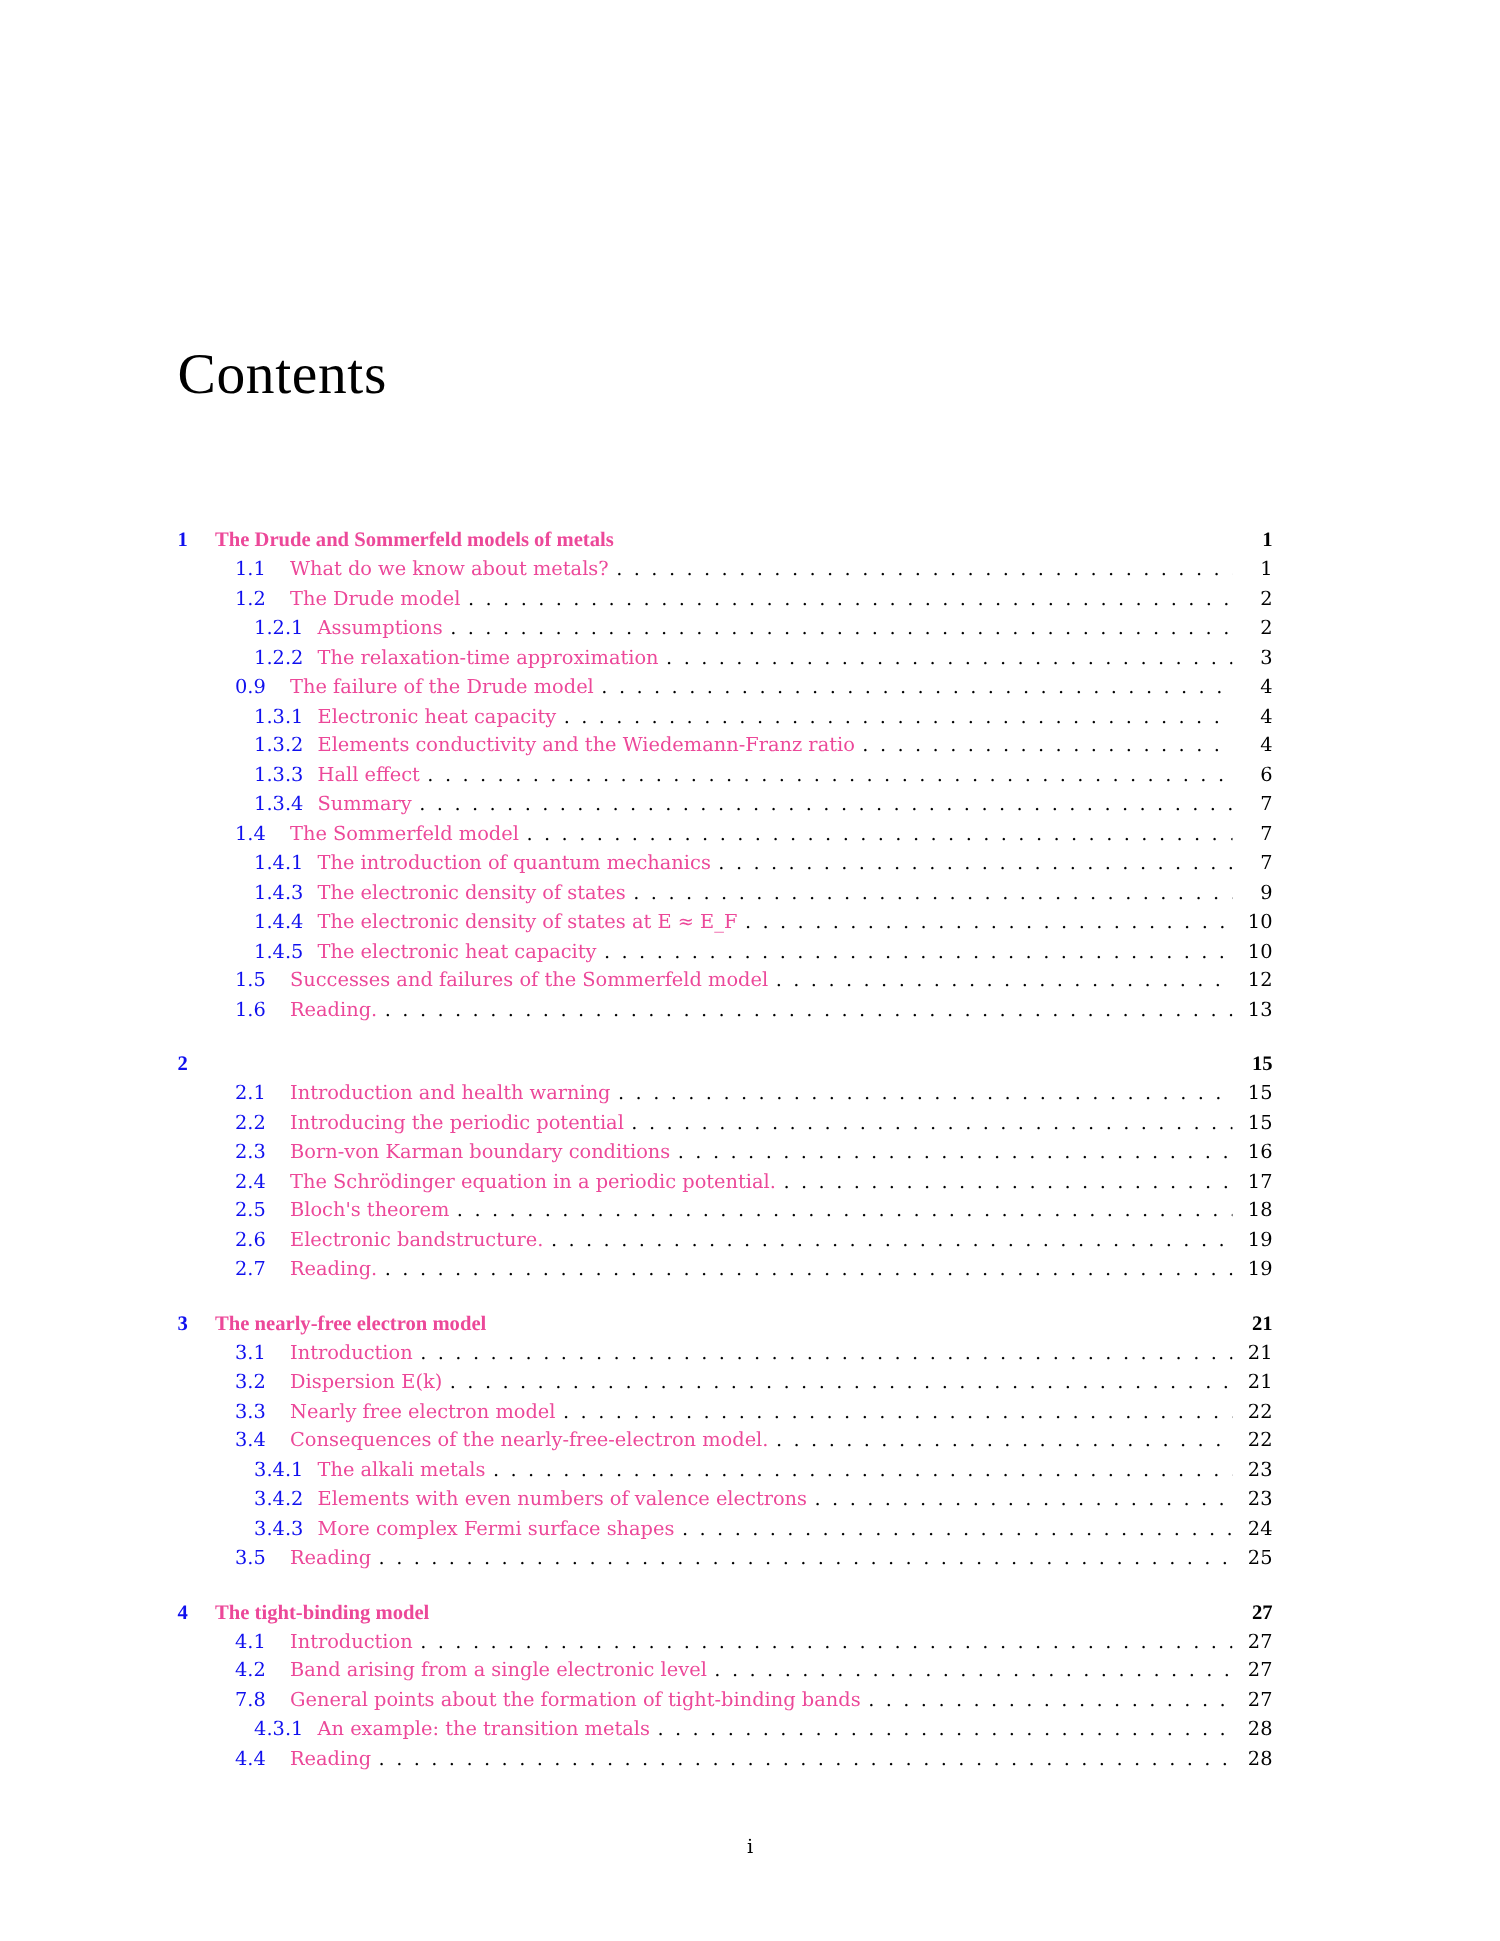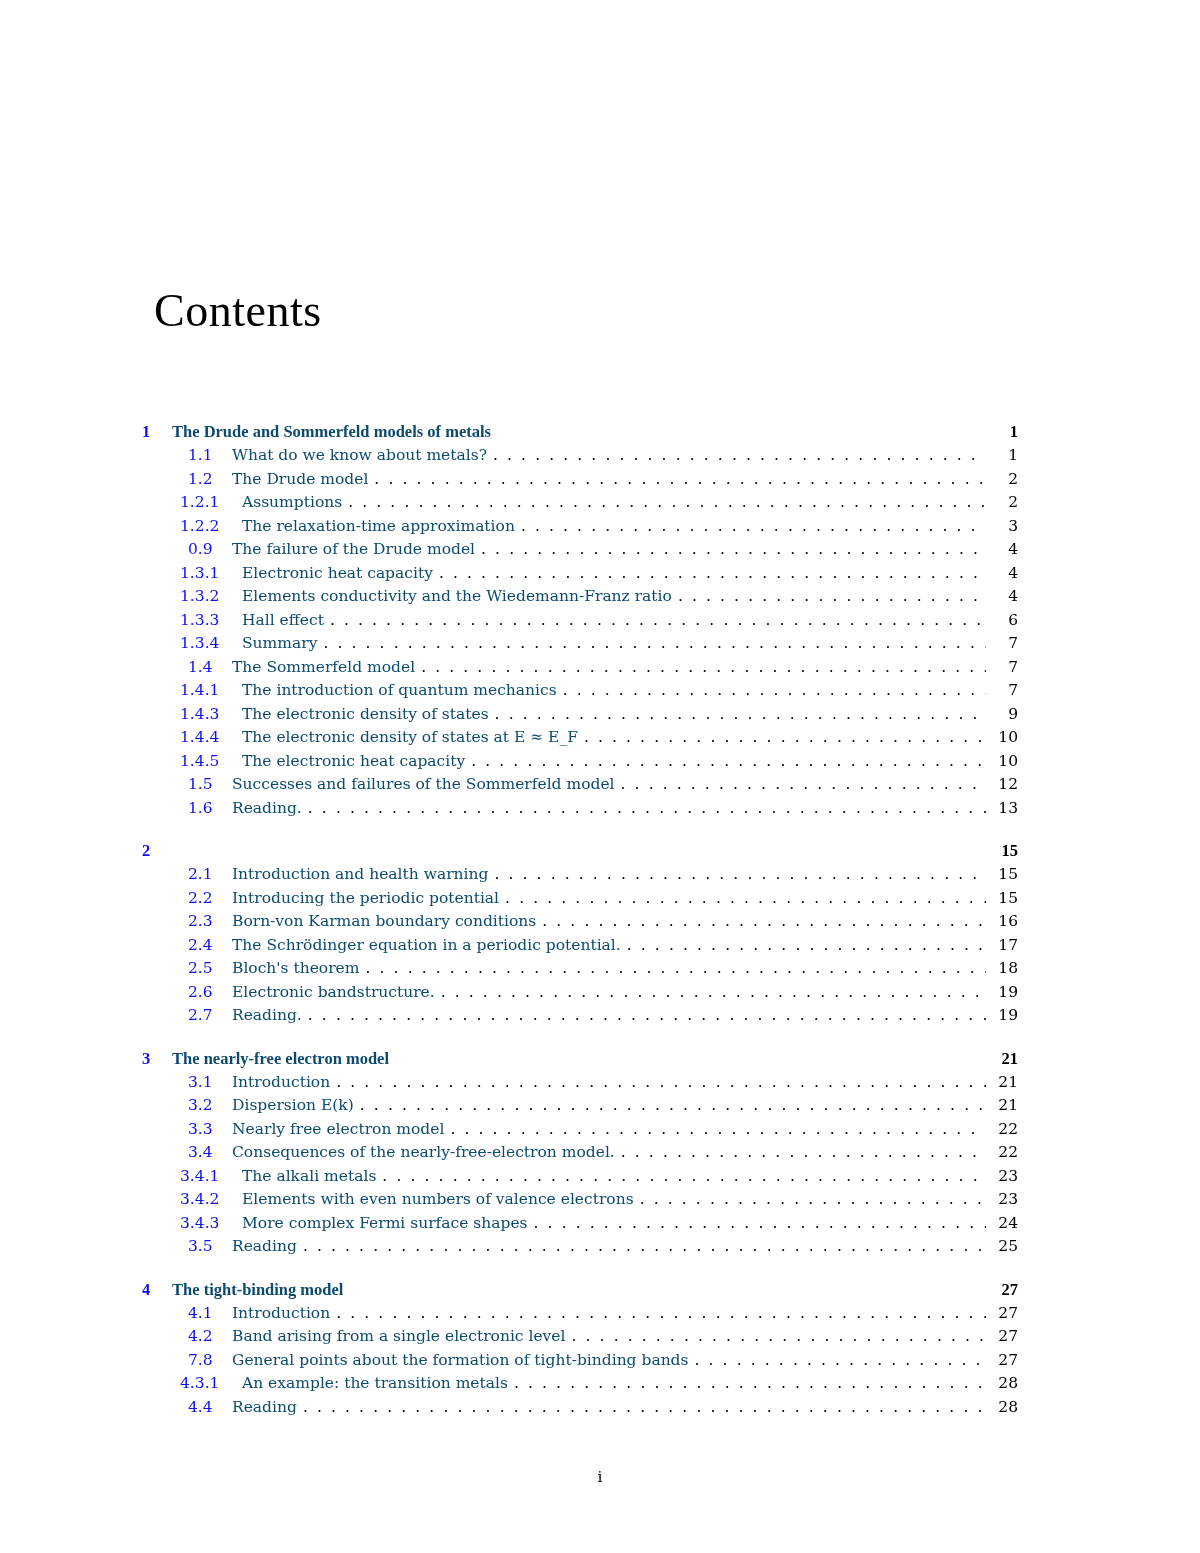--- a/index.html
+++ b/index.html
@@ -1,26 +1,26 @@
 <!DOCTYPE html>
 <html><head>
   <meta charset="utf-8">
   <style>
     html, body { margin: 0; padding: 0; background: #ffffff; }
     body { width: 1200px; height: 1553px; position: relative; font-family: "DejaVu Serif", "Liberation Serif", serif; color: #000; }
-    .title { position: absolute; left: 142px; top: 272px; font-family: "Liberation Serif", serif; font-size: 46px; font-weight: normal; letter-spacing: 0.5px; margin: 12px; }
+    .title { position: absolute; left: 142px; top: 272px; font-family: "Liberation Serif", serif; font-size: 46px; font-weight: normal; letter-spacing: 0.5px; margin: 0; }
     .toc { position: absolute; left: 142px; top: 420px; width: 876px; }
     .chapter { margin-bottom: 19px; }
     .row { position: relative; height: 23.5px; line-height: 23.5px; font-size: 15.5px; white-space: nowrap; display: flex; align-items: baseline; }
     .row.ch { height: 24px; line-height: 24px; font-size: 16.5px; font-weight: bold; font-family: "Liberation Serif", serif; margin-bottom: 0; }
     .num { color: #1010ee; display: inline-block; flex: none; }
-    .label { color: #0c4a6e; flex: none; }
+    .label { color: #ec4899; flex: none; }
     .ch .num { width: 30px; }
     .sec .num { margin-left: 46px; width: 44px; }
-    .sub .num { margin-left: 38px; width: 62px; }
+    .sub .num { margin-left: 50px; width: 62px; text-align: center; }
     .leader { flex: 1 1 auto; overflow: hidden; color: #000; margin: 0 6px; letter-spacing: 0; }
     .leader::before { content: ". . . . . . . . . . . . . . . . . . . . . . . . . . . . . . . . . . . . . . . . . . . . . . . . . . . . . . . . . . . . . . . . . . . . . . . . . . . . . . . . . . . . . . . . . . . . . . . . . . . . . . . . . . . . . . . . . . . . . . . . . . . . . . . . . . . . . . . . . . . . . "; word-spacing: 4.2px; }
     .ch .spacer { flex: 1 1 auto; }
     .page { flex: none; width: 26px; text-align: right; color: #000; }
     .ch .page { font-weight: bold; }
     .footer { position: absolute; left: 0; width: 1200px; top: 1468px; text-align: center; font-size: 15.5px; }
   </style>
 </head>
 <body>
 

